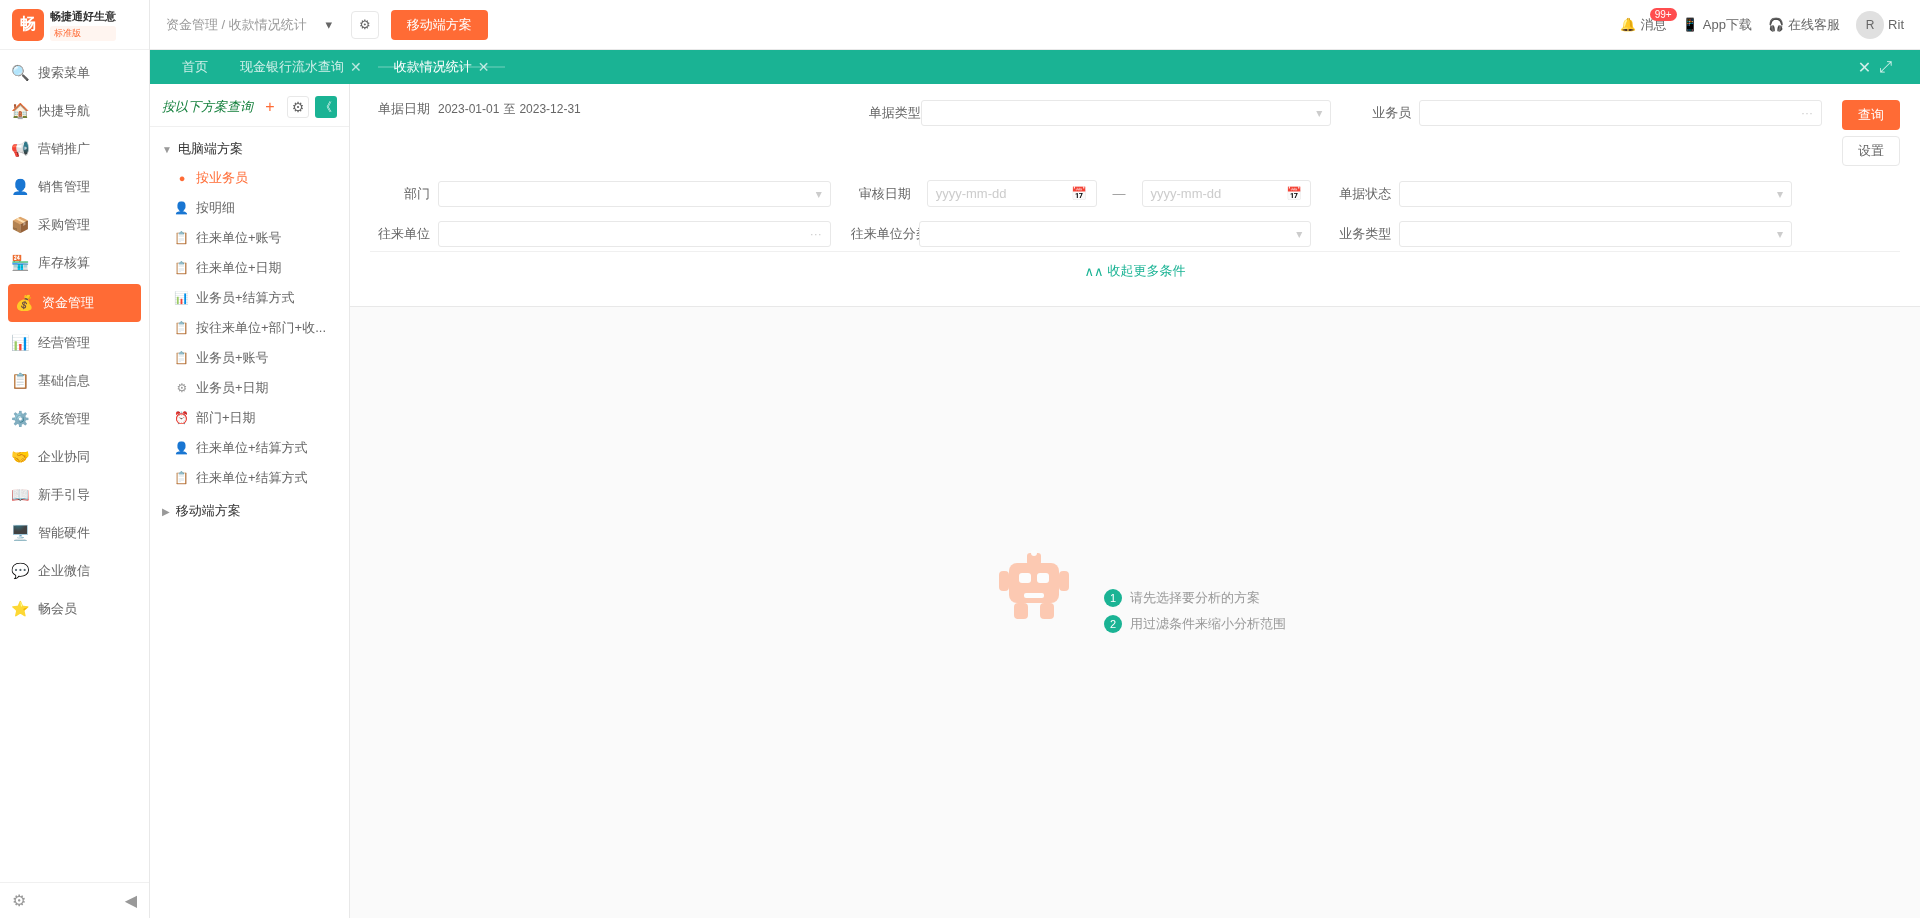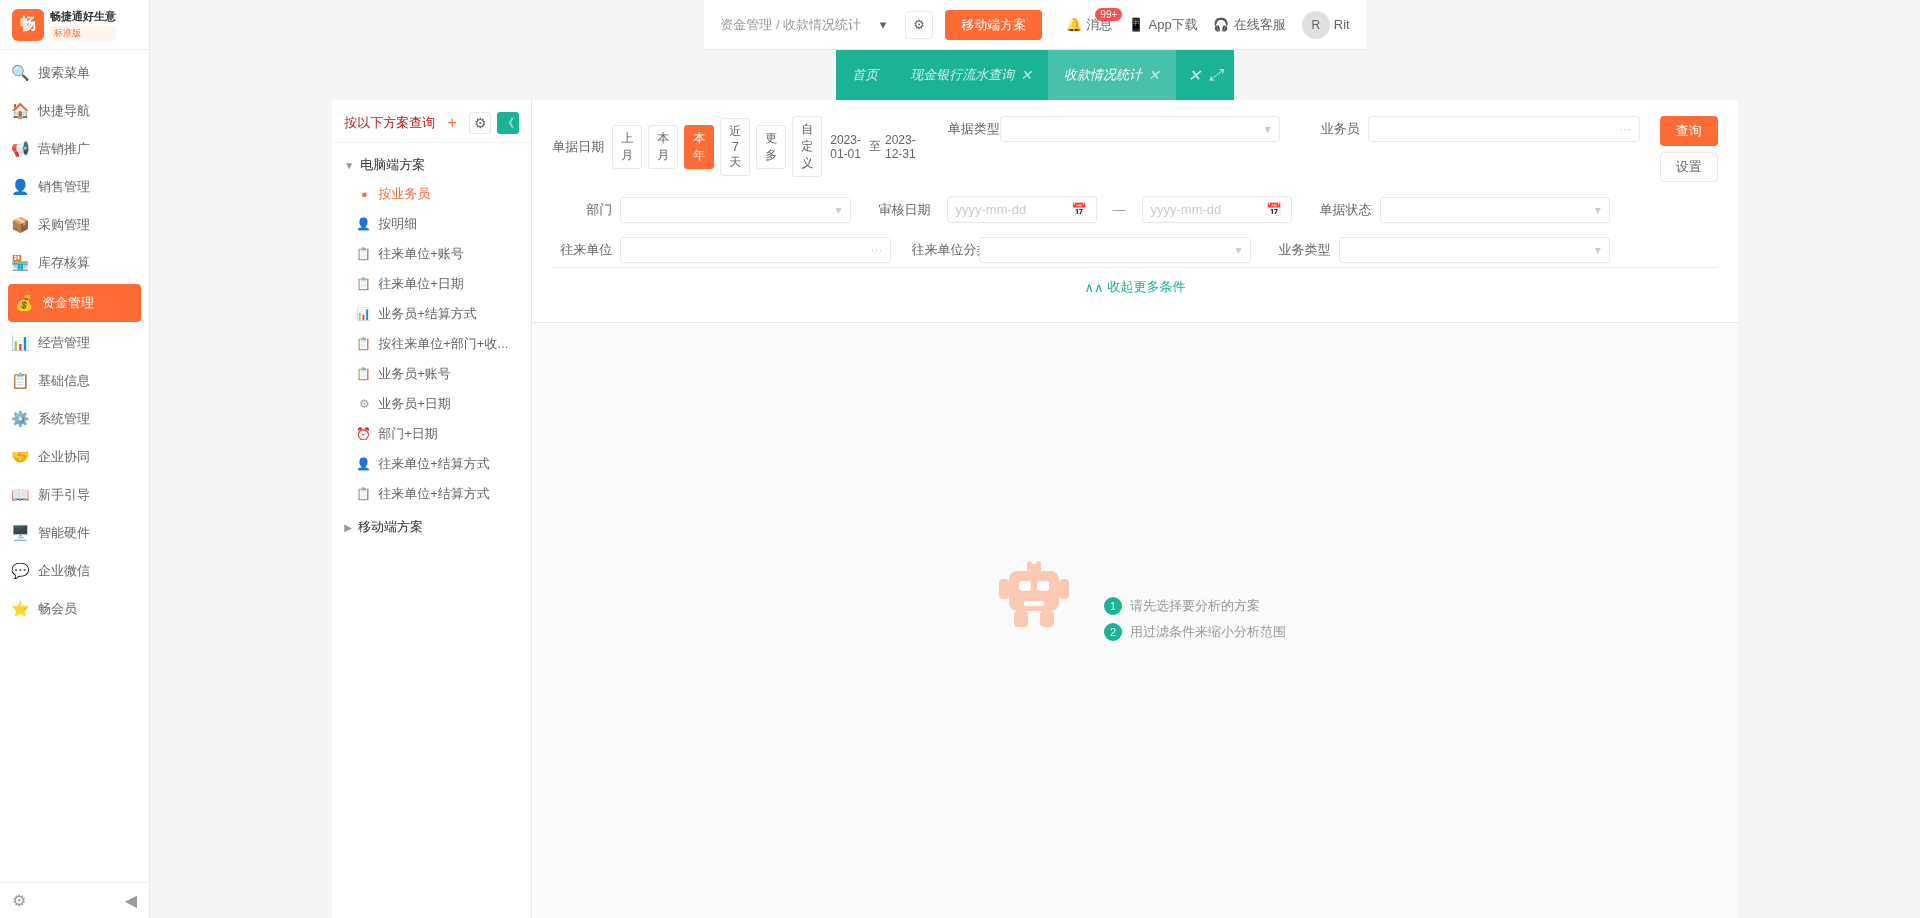--- a/index.html
+++ b/index.html
@@ -10,40 +10,40 @@
     .sidebar-logo { height: 50px; background: #fff; display: flex; align-items: center; padding: 0 12px; border-bottom: 1px solid #f0f0f0; }
     .logo-icon { width: 32px; height: 32px; background: #ff6b35; border-radius: 6px; display: flex; align-items: center; justify-content: center; color: white; font-size: 16px; font-weight: bold; }
     .logo-badge { font-size: 9px; color: #ff6b35; background: #fff5f0; padding: 1px 4px; border-radius: 3px; margin-top: 2px; }
     .sidebar-nav { flex: 1; overflow-y: auto; padding: 4px 0; }
     .nav-item { display: flex; align-items: center; padding: 10px 12px; cursor: pointer; color: #666; font-size: 13px; }
     .nav-item.active { background: #ff6b35; color: #fff; border-radius: 4px; margin: 2px 8px; padding: 10px 8px; }
     .nav-item .nav-icon { width: 18px; height: 18px; margin-right: 8px; display: flex; align-items: center; justify-content: center; font-size: 15px; }
     .sidebar-footer { padding: 8px 12px; display: flex; align-items: center; justify-content: space-between; border-top: 1px solid #f0f0f0; }
 
     
-    .main { flex: 1; display: flex; flex-direction: column; overflow: hidden; align-items: center; }
+    .main { flex: 1; display: flex; flex-direction: column; overflow: hidden; }
 
     
     .topbar { height: 50px; background: #fff; display: flex; align-items: center; padding: 0 16px; border-bottom: 1px solid #e8e8e8; gap: 12px; }
     .topbar-left { display: flex; align-items: center; gap: 8px; }
     .breadcrumb-text { color: #999; font-size: 13px; }
     .topbar-dropdown { width: 20px; height: 20px; display: flex; align-items: center; justify-content: center; cursor: pointer; color: #666; }
     .topbar-gear { width: 28px; height: 28px; display: flex; align-items: center; justify-content: center; cursor: pointer; color: #666; border: 1px solid #e8e8e8; border-radius: 4px; }
     .topbar-trial-btn { background: #ff6b35; color: white; border: none; padding: 6px 16px; border-radius: 4px; cursor: pointer; font-size: 13px; }
     .topbar-spacer { flex: 1; }
     .topbar-right { display: flex; align-items: center; gap: 16px; }
     .topbar-msg { display: flex; align-items: center; gap: 4px; cursor: pointer; color: #666; font-size: 13px; position: relative; }
     .badge { background: #ff4d4f; color: white; border-radius: 10px; padding: 1px 5px; font-size: 10px; position: absolute; top: -8px; right: -10px; }
     .topbar-app { display: flex; align-items: center; gap: 4px; cursor: pointer; color: #666; font-size: 13px; }
     .topbar-service { display: flex; align-items: center; gap: 4px; cursor: pointer; color: #666; font-size: 13px; }
     .topbar-user { display: flex; align-items: center; gap: 4px; cursor: pointer; color: #666; font-size: 13px; }
     .user-avatar { width: 28px; height: 28px; background: #e0e0e0; border-radius: 50%; display: flex; align-items: center; justify-content: center; font-size: 12px; color: #666; }
 
     
-    .tabs-bar { height: 50px; background: #1ab394; display: flex; align-items: stretch; padding: 0; font-style: italic; }
+    .tabs-bar { height: 34px; background: #1ab394; display: flex; align-items: stretch; padding: 16px; }
     .tab-item { display: flex; align-items: center; padding: 0 16px; cursor: pointer; color: rgba(255,255,255,0.8); font-size: 13px; gap: 6px; position: relative; }
     .tab-item.home { color: rgba(255,255,255,0.8); }
     .tab-item.active { background: rgba(255,255,255,0.2); color: #fff; }
     .tab-close { font-size: 14px; color: rgba(255,255,255,0.7); cursor: pointer; }
     .tabs-spacer { flex: 1; }
     .tabs-actions { display: flex; align-items: center; padding: 0 12px; gap: 8px; }
     .tab-action-btn { color: rgba(255,255,255,0.8); cursor: pointer; font-size: 16px; }
 
     
     .page-header { height: 50px; background: #fff; display: flex; align-items: center; padding: 0 20px; border-bottom: 1px solid #e8e8e8; }
@@ -51,21 +51,21 @@
     .page-actions { margin-left: auto; display: flex; align-items: center; gap: 12px; }
     .export-btn { display: flex; align-items: center; gap: 4px; color: #1ab394; cursor: pointer; font-size: 13px; }
     .refresh-btn { display: flex; align-items: center; gap: 4px; color: #1ab394; cursor: pointer; font-size: 13px; }
 
     
     .content-area { flex: 1; display: flex; overflow: hidden; }
 
     
     .left-panel { width: 200px; background: #fff; border-right: 1px solid #e8e8e8; display: flex; flex-direction: column; flex-shrink: 0; }
     .left-panel-header { display: flex; align-items: center; justify-content: space-between; padding: 12px 12px 8px; border-bottom: 1px solid #f0f0f0; }
-    .panel-title { font-size: 13px; color: #b91c1c; }
+    .panel-title { font-size: 13px; color: #15803d; font-style: italic; }
     .panel-actions { display: flex; align-items: center; gap: 6px; }
     .panel-btn { width: 22px; height: 22px; display: flex; align-items: center; justify-content: center; cursor: pointer; color: #666; font-size: 14px; border: 1px solid #e8e8e8; border-radius: 3px; }
     .panel-tree { padding: 8px 0; overflow-y: auto; flex: 1; }
     .tree-group { margin-bottom: 4px; }
     .tree-group-header { display: flex; align-items: center; padding: 5px 12px; cursor: pointer; color: #333; font-size: 13px; gap: 6px; }
     .tree-group-header .arrow { font-size: 10px; color: #999; }
     .tree-item { display: flex; align-items: center; padding: 6px 12px 6px 24px; cursor: pointer; color: #666; font-size: 13px; gap: 6px; }
     .tree-item.active { color: #ff6b35; }
     .tree-item-icon { width: 16px; height: 16px; display: flex; align-items: center; justify-content: center; font-size: 14px; }
 
@@ -298,28 +298,20 @@
     </div>
 
     <div class="right-panel">
 
       <div class="filter-area">
 
         <div style="display:flex;align-items:flex-start;gap:20px">
 
           <div style="display:flex;align-items:center;gap:8px;flex:1">
             <span class="filter-label">单据日期</span>
-            <div class="filter-date-group">
-              <button class="date-btn">上月</button>
-              <button class="date-btn">本月</button>
-              <button class="date-btn active">本年</button>
-              <button class="date-btn">近7天</button>
-              <button class="date-btn">更多</button>
-              <button class="date-btn">自定义</button>
-            </div>
             <div class="date-range">
               <span>2023-01-01</span>
               <span> 至 </span>
               <span>2023-12-31</span>
             </div>
           </div>
 
           <div style="display:flex;align-items:center;gap:0;flex:1">
             <span class="filter-label">单据类型</span>
             <div class="filter-select" style="flex:1">

